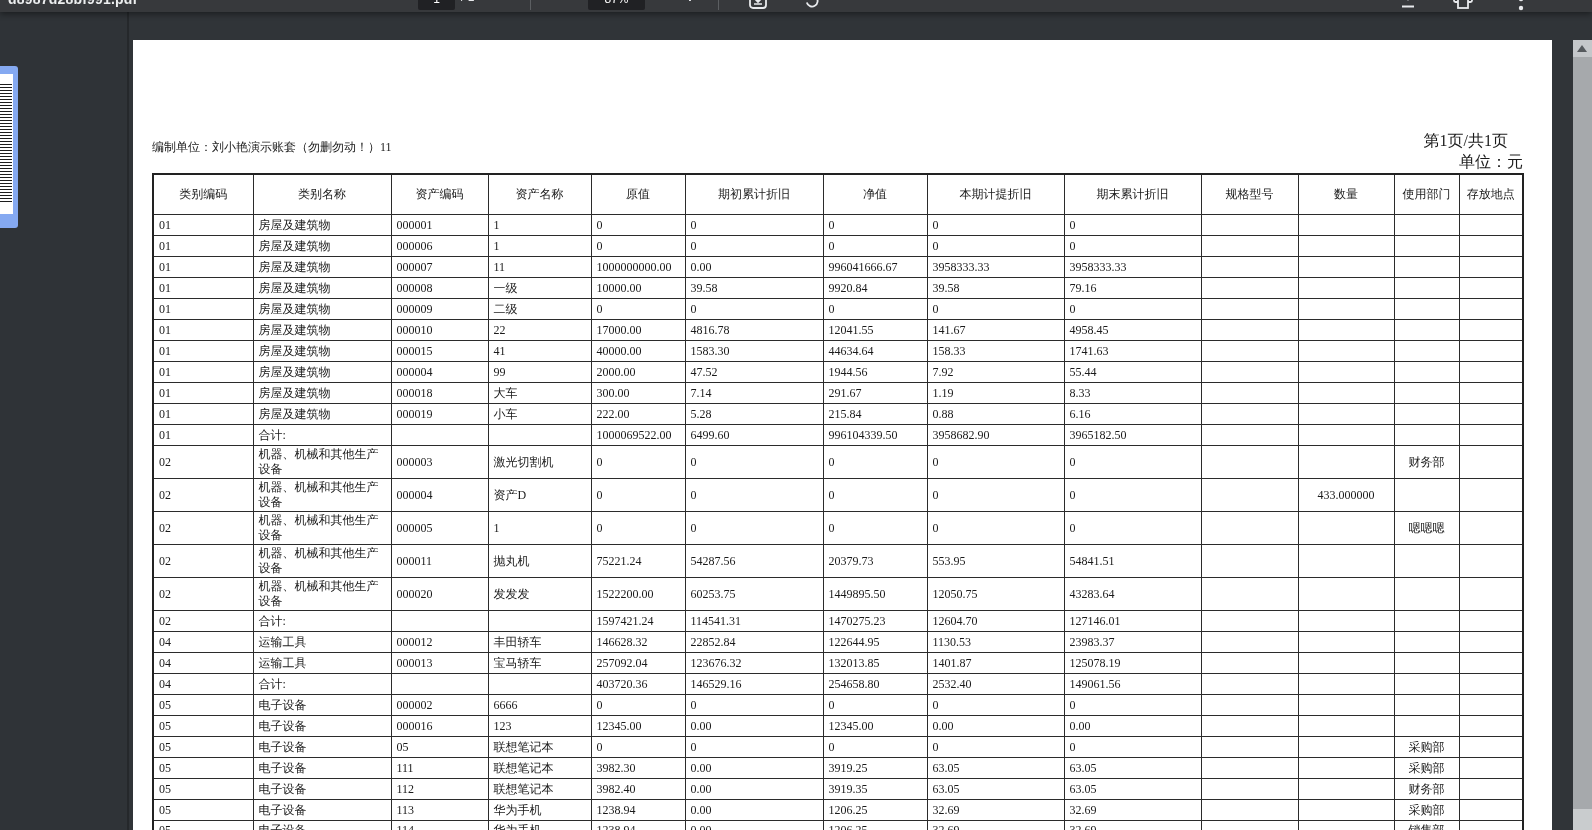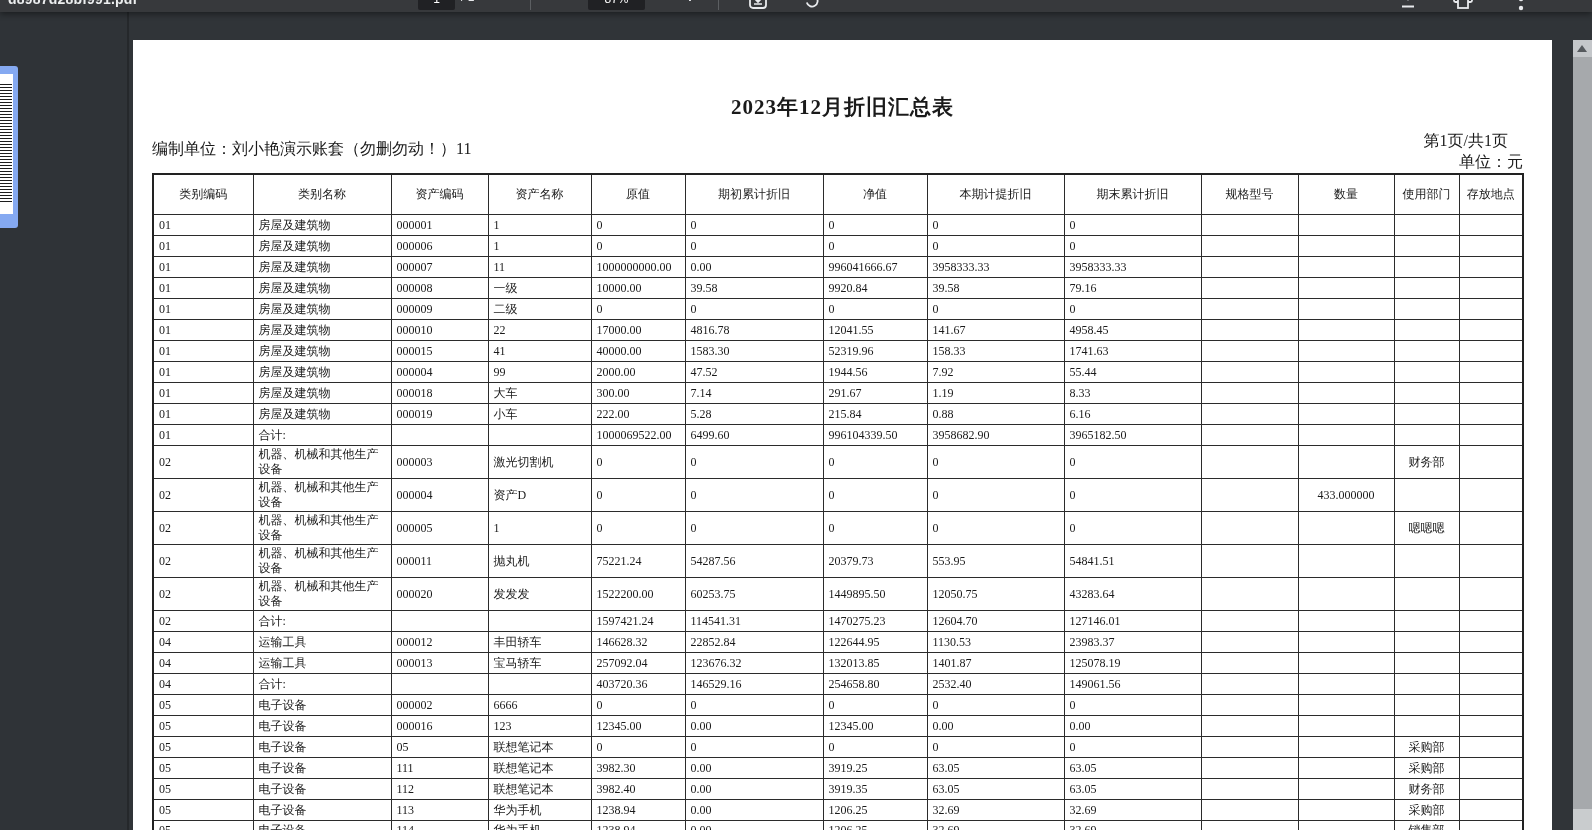--- a/index.html
+++ b/index.html
@@ -40,21 +40,21 @@
                     border-left:5.5px solid transparent; border-right:5.5px solid transparent;
                     border-bottom:7px solid #55595d; }
   .scroll-thumb { position:absolute; top:17px; left:0; width:19px; height:752px; background:#a6a9ac; }
 
   
   .page { position:absolute; left:133px; top:40px; width:1419px; height:800px;
           background:#ffffff; z-index:10;
           font-family:"Liberation Serif","DejaVu Serif",serif; color:#1a1a1a; }
   .doc-title { position:absolute; top:53px; left:0; width:100%; text-align:center;
                font-size:21px; font-weight:bold; letter-spacing:1px; }
-  .meta-left { position:absolute; top:99px; left:19px; font-size:16px; }
+  .meta-left { position:absolute; top:99px; left:19px; font-size:12px; }
   .meta-pageinfo { position:absolute; top:91px; right:44px; font-size:16px; }
   .meta-unit { position:absolute; top:112px; right:29px; font-size:16px; }
 
   table.report { position:absolute; left:19px; top:133px; width:1370px;
                  border-collapse:collapse; table-layout:fixed;
                  font-size:12px; line-height:1.25; }
   table.report th, table.report td { border:1px solid #2b2b2b; overflow:hidden; }
   table.report { border:2px solid #222; }
   table.report th { height:23px; font-weight:normal; text-align:center; padding:12px 2px; }
   table.report td { height:21px; padding:1px 5px; text-align:left; vertical-align:middle;
@@ -114,21 +114,20 @@
 
 <div class="sidebar">
   <div class="thumb">
     <div class="thumb-page">
       <div class="thumb-lines"></div>
     </div>
   </div>
 </div>
 
 <div class="page">
-  <div class="doc-title">2023年12月折旧汇总表</div>
   <div class="meta-left">编制单位：刘小艳演示账套（勿删勿动！）11</div>
   <div class="meta-pageinfo">第1页/共1页</div>
   <div class="meta-unit">单位：元</div>
 
   <table class="report" id="report-table">
       <colgroup>
         <col style="width: 100px;">
         <col style="width: 138px;">
         <col style="width: 97px;">
         <col style="width: 103px;">
@@ -250,21 +249,21 @@
           <td class="c"></td>
           <td class="c"></td>
         </tr>
         <tr>
           <td>01</td>
           <td>房屋及建筑物</td>
           <td>000015</td>
           <td>41</td>
           <td>40000.00</td>
           <td>1583.30</td>
-          <td>52319.96</td>
+          <td>44634.64</td>
           <td>158.33</td>
           <td>1741.63</td>
           <td class="c"></td>
           <td class="c"></td>
           <td class="c"></td>
           <td class="c"></td>
         </tr>
         <tr>
           <td>01</td>
           <td>房屋及建筑物</td>

